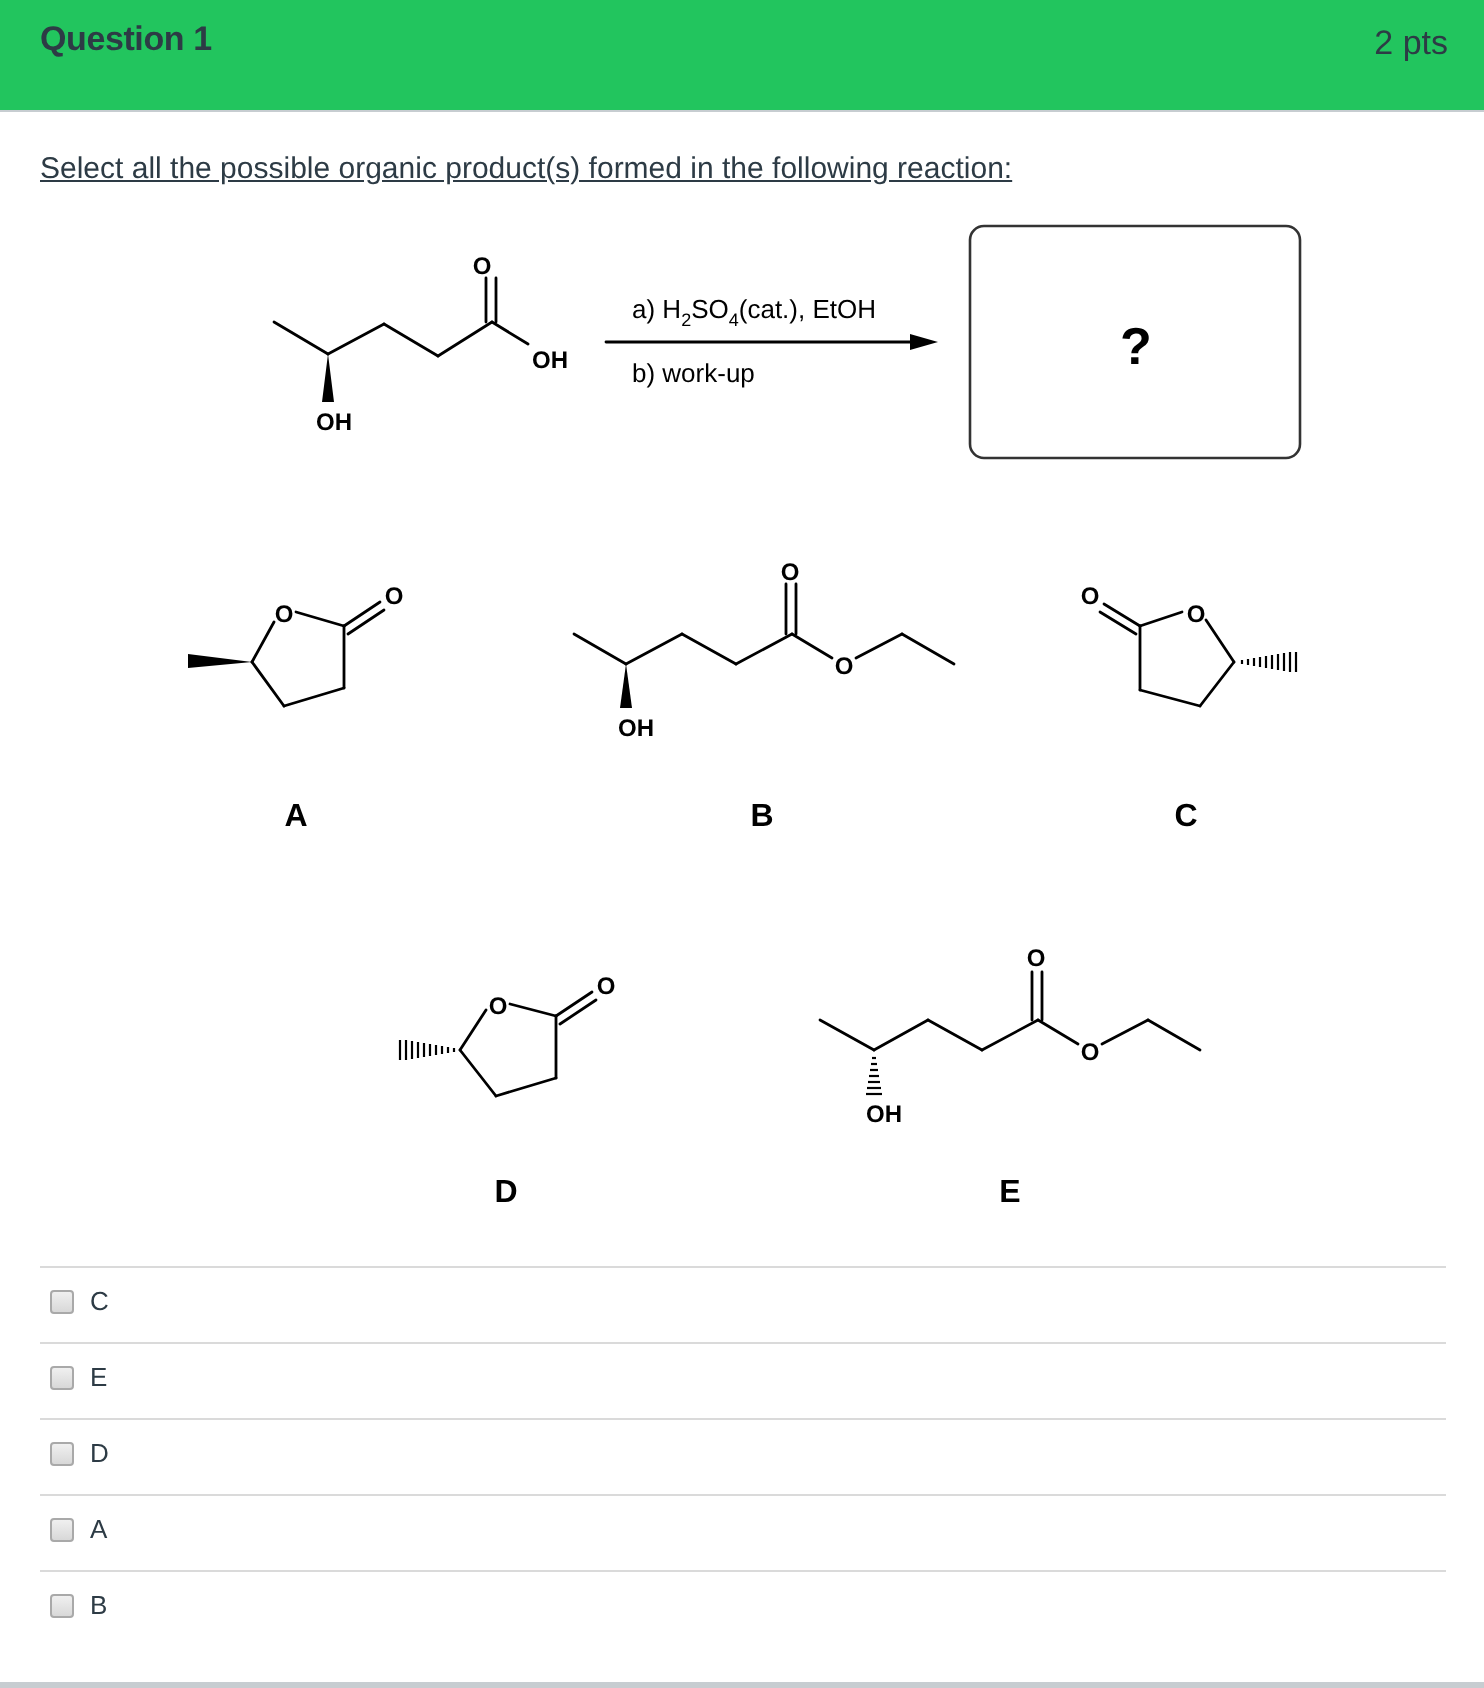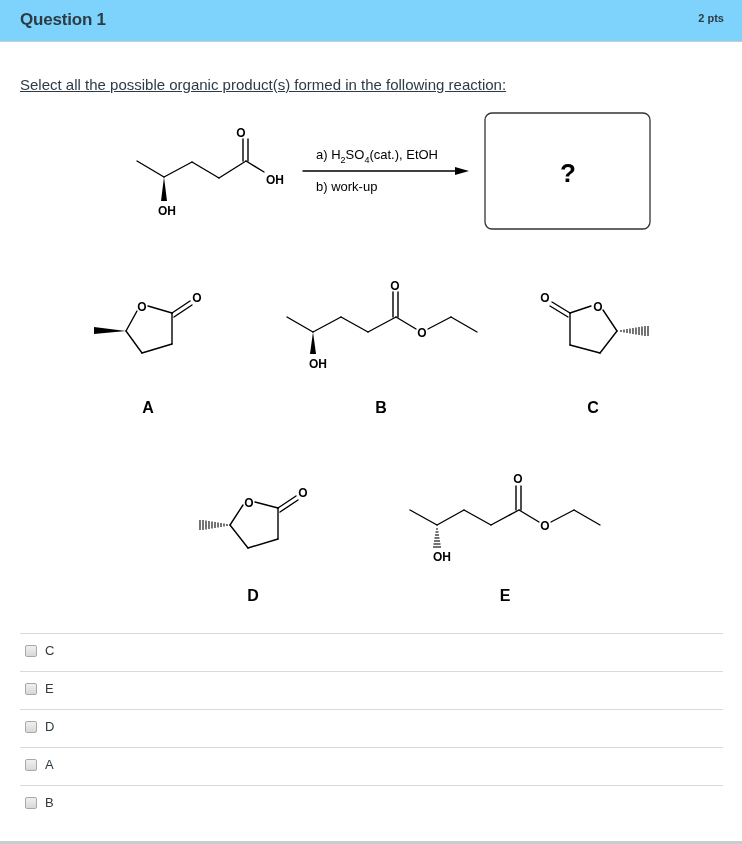--- a/index.html
+++ b/index.html
@@ -1,19 +1,19 @@
 <!DOCTYPE html>
 <html><head>
 <meta charset="utf-8">
 <style>
   html, body { margin: 0; padding: 0; background: #ffffff; }
   body { width: 742px; height: 844px; position: relative; overflow: hidden; font-family: "Liberation Sans", "DejaVu Sans", sans-serif; color: #2d3b45; }
-  .header { position: absolute; left: 0; top: 0; width: 742px; height: 42px; background: #7dd3fc; border-bottom: 1px solid #c7cdd1; box-sizing: border-box; }
+  .header { position: absolute; left: 0; top: 0; width: 742px; height: 56px; background: #22c55e; border-bottom: 1px solid #c7cdd1; box-sizing: border-box; }
   .q-title { position: absolute; left: 20px; top: 10px; font-size: 17px; font-weight: bold; color: #2d3b45; letter-spacing: -0.2px; }
-  .q-pts { position: absolute; right: 18px; top: 12px; font-size: 11px; font-weight: bold; color: #2d3b45; }
+  .q-pts { position: absolute; right: 18px; top: 12px; font-size: 17px; font-weight: normal; color: #2d3b45; }
   .prompt { position: absolute; left: 20px; top: 76px; font-size: 15px; color: #2d3b45; text-decoration: underline; }
   .scheme { position: absolute; left: 0; top: 100px; width: 742px; height: 520px; }
   .chem-text { font-family: "Liberation Sans", sans-serif; fill: #000; }
   .answers { position: absolute; left: 20px; top: 633px; width: 703px; }
   .answer { height: 37px; border-top: 1px solid #dadada; position: relative; }
   .answer .cb { position: absolute; left: 5px; top: 11px; width: 12px; height: 12px; box-sizing: border-box; border: 1px solid #a9a9a9; border-radius: 2px; background: linear-gradient(#f0f0f0, #d8d8d8); cursor: pointer; }
   .answer .lbl { position: absolute; left: 25px; top: 9px; font-size: 13px; color: #2d3b45; }
   .bottom-rule { position: absolute; left: 0; top: 841px; width: 742px; height: 3px; background: #c7cdd1; }
 </style>
 </head>

